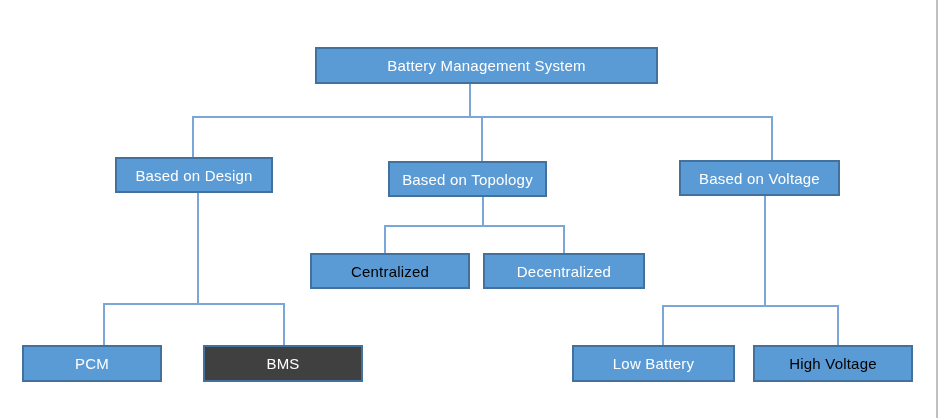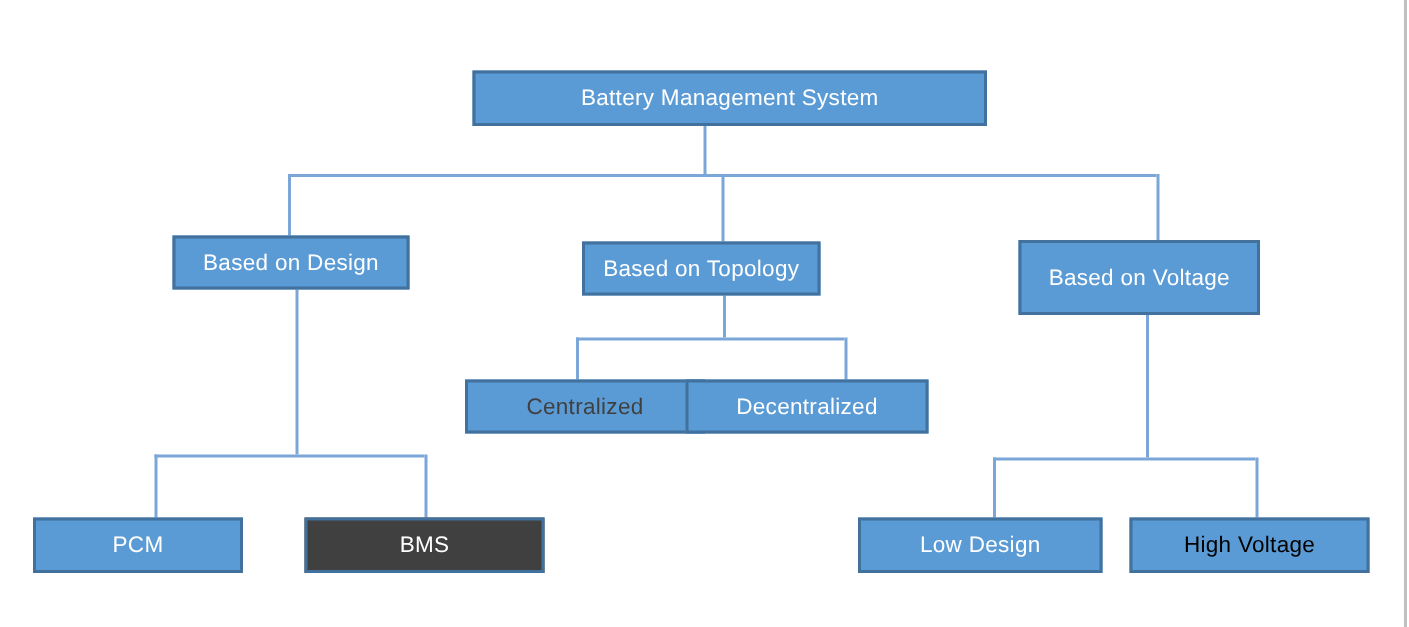--- a/index.html
+++ b/index.html
@@ -58,22 +58,22 @@
       <div class="edge" style="background: rgb(122, 167, 216); left: 563px; top: 225px; width: 1.5px; height: 28px;"></div>
       <div class="edge" style="background: rgb(122, 167, 216); left: 764px; top: 196px; width: 1.5px; height: 109px;"></div>
       <div class="edge" style="background: rgb(122, 167, 216); left: 662px; top: 305px; width: 175px; height: 1.5px;"></div>
       <div class="edge" style="background: rgb(122, 167, 216); left: 662px; top: 305px; width: 1.5px; height: 40px;"></div>
       <div class="edge" style="background: rgb(122, 167, 216); left: 837px; top: 305px; width: 1.5px; height: 40px;"></div>
     </div>
   <div id="nodes-layer">
       <div class="node" style="left: 315px; top: 47px; width: 343px; height: 37px; background: rgb(91, 155, 213); border: 2px solid rgb(65, 113, 156); color: rgb(255, 255, 255);">Battery Management System</div>
       <div class="node" style="left: 115px; top: 157px; width: 158px; height: 36px; background: rgb(91, 155, 213); border: 2px solid rgb(65, 113, 156); color: rgb(255, 255, 255);">Based on Design</div>
       <div class="node" style="left: 388px; top: 161px; width: 159px; height: 36px; background: rgb(91, 155, 213); border: 2px solid rgb(65, 113, 156); color: rgb(255, 255, 255);">Based on Topology</div>
-      <div class="node" style="left: 679px; top: 160px; width: 161px; height: 50px; background: rgb(91, 155, 213); border: 2px solid rgb(65, 113, 156); color: rgb(255, 255, 255);">Based on Voltage</div>
-      <div class="node" style="left: 310px; top: 253px; width: 160px; height: 36px; background: rgb(91, 155, 213); border: 2px solid rgb(65, 113, 156); color: #404040;">Centralized</div>
-      <div class="node" style="left: 457px; top: 253px; width: 162px; height: 36px; background: rgb(91, 155, 213); border: 2px solid rgb(65, 113, 156); color: rgb(255, 255, 255);">Decentralized</div>
+      <div class="node" style="left: 679px; top: 160px; width: 161px; height: 36px; background: rgb(91, 155, 213); border: 2px solid rgb(65, 113, 156); color: rgb(255, 255, 255);">Based on Voltage</div>
+      <div class="node" style="left: 310px; top: 253px; width: 160px; height: 36px; background: rgb(91, 155, 213); border: 2px solid rgb(65, 113, 156); color: #000000;">Centralized</div>
+      <div class="node" style="left: 483px; top: 253px; width: 162px; height: 36px; background: rgb(91, 155, 213); border: 2px solid rgb(65, 113, 156); color: rgb(255, 255, 255);">Decentralized</div>
       <div class="node" style="left: 22px; top: 345px; width: 140px; height: 37px; background: rgb(91, 155, 213); border: 2px solid rgb(65, 113, 156); color: rgb(255, 255, 255);">PCM</div>
       <div class="node" style="left: 203px; top: 345px; width: 160px; height: 37px; background: #404040; border: 2px solid rgb(65, 113, 156); color: rgb(255, 255, 255);">BMS</div>
-      <div class="node" style="left: 572px; top: 345px; width: 163px; height: 37px; background: rgb(91, 155, 213); border: 2px solid rgb(65, 113, 156); color: rgb(255, 255, 255);">Low Design</div>
+      <div class="node" style="left: 572px; top: 345px; width: 163px; height: 37px; background: rgb(91, 155, 213); border: 2px solid rgb(65, 113, 156); color: rgb(255, 255, 255);">Low Battery</div>
       <div class="node" style="left: 753px; top: 345px; width: 160px; height: 37px; background: rgb(91, 155, 213); border: 2px solid rgb(65, 113, 156); color: #000000;">High Voltage</div>
     </div>
   <div class="page-edge" style="background: rgb(192, 192, 192);"></div>
 </div>
 
 </body></html>

